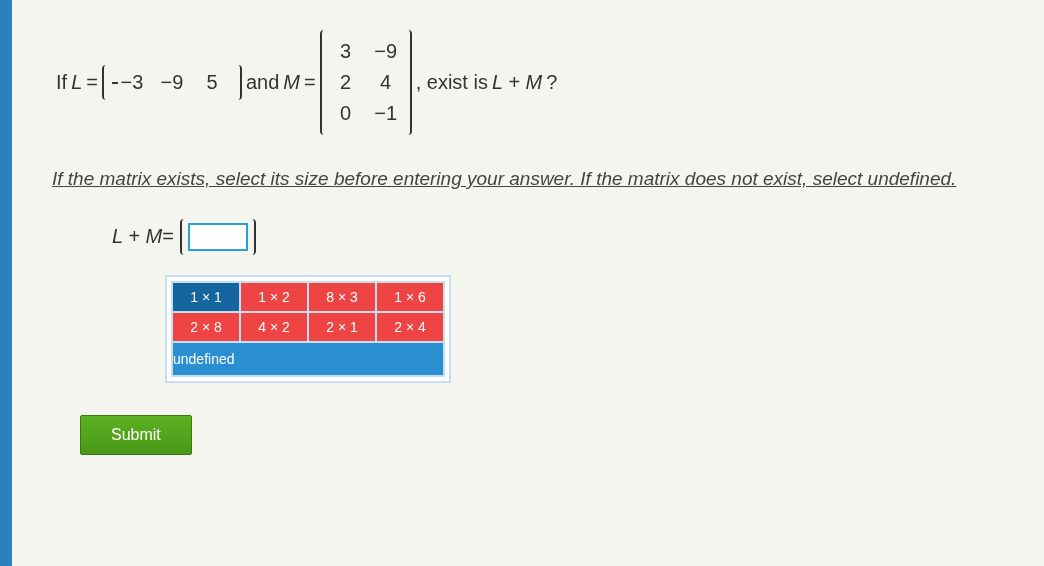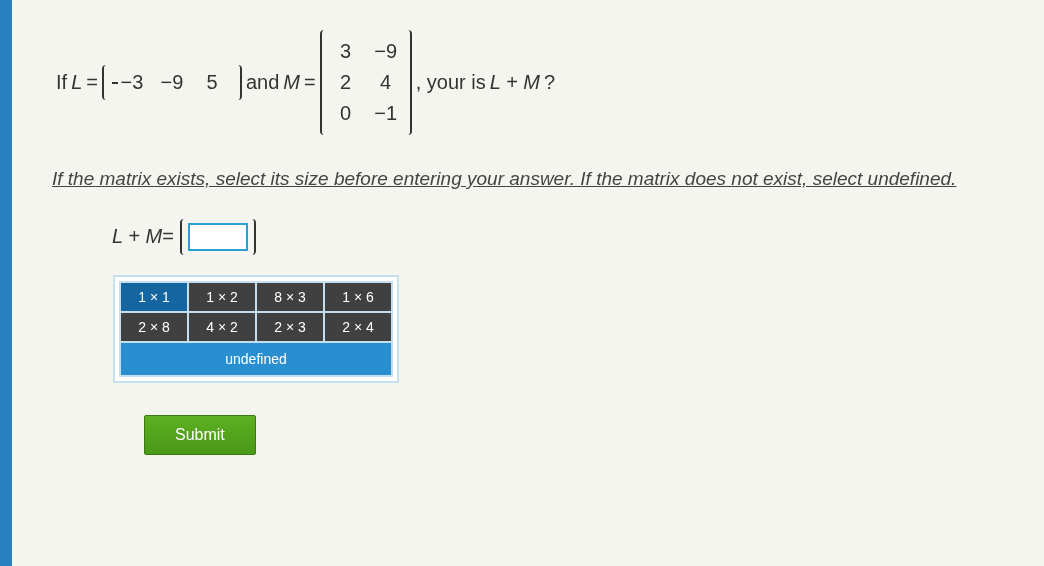--- a/index.html
+++ b/index.html
@@ -82,58 +82,58 @@
       background: #fff;
       outline: none;
       padding: 0 4px;
       font-size: 16px;
     }
     .size-selector {
       display: inline-block;
       background: #fff;
       border: 2px solid #c5dff0;
       padding: 4px;
-      margin-left: 61px;
+      margin-left: 113px;
     }
     .size-grid {
       border-collapse: collapse;
     }
     .size-cell {
-      background: #404040;
+      background: #ef4444;
       color: #fff;
       font-size: 14px;
       text-align: center;
       padding: 6px 0;
       width: 68px;
       border: 2px solid #c5dff0;
       cursor: pointer;
     }
     .size-cell.selected {
       background: #1565a0;
     }
     .undefined-cell {
       background: #2a8fd0;
       color: #fff;
       font-size: 14px;
-      text-align: center;
+      text-align: left;
       padding: 8px 0;
       border: 2px solid #c5dff0;
       cursor: pointer;
     }
     .submit-btn {
       display: inline-block;
       background: linear-gradient(#5cb020, #4a9818);
       color: #fff;
       font-size: 16px;
       padding: 10px 30px;
       border: 1px solid #3a7812;
       border-radius: 2px;
       cursor: pointer;
       margin-top: 28px;
-      margin-left: 92px;
+      margin-left: 28px;
     }
   </style>
 </head>
 <body>
 
 
 
 <div class="question-line">
   <span class="txt">If </span>
   <span class="var">L</span>
@@ -153,21 +153,21 @@
     </span>
     <span class="mrow">
       <span class="cell">2</span>
       <span class="cell">4</span>
     </span>
     <span class="mrow">
       <span class="cell">0</span>
       <span class="cell">−1</span>
     </span>
   </span>
-  <span class="txt">, your is </span>
+  <span class="txt">, exist is </span>
   <span class="var">L + M</span>
   <span class="txt">?</span>
 </div>
 
 <div class="instruction">If the matrix exists, select its size before entering your answer. If the matrix does not exist, select undefined.</div>
 
 <div class="answer-line">
   <span class="var">L + M</span>
   <span class="txt"> = </span>
   <span class="answer-box-wrap">
@@ -180,21 +180,21 @@
     <tbody>
         <tr>
       <td class="size-cell selected">1 × 1</td>
       <td class="size-cell">1 × 2</td>
       <td class="size-cell">8 × 3</td>
       <td class="size-cell">1 × 6</td>
     </tr>
     <tr>
       <td class="size-cell">2 × 8</td>
       <td class="size-cell">4 × 2</td>
-      <td class="size-cell">2 × 3</td>
+      <td class="size-cell">2 × 1</td>
       <td class="size-cell">2 × 4</td>
     </tr>
     <tr>
       <td colspan="4" class="undefined-cell">undefined</td>
     </tr>
   </tbody>
     </table>
 </div>
 
 <div>

